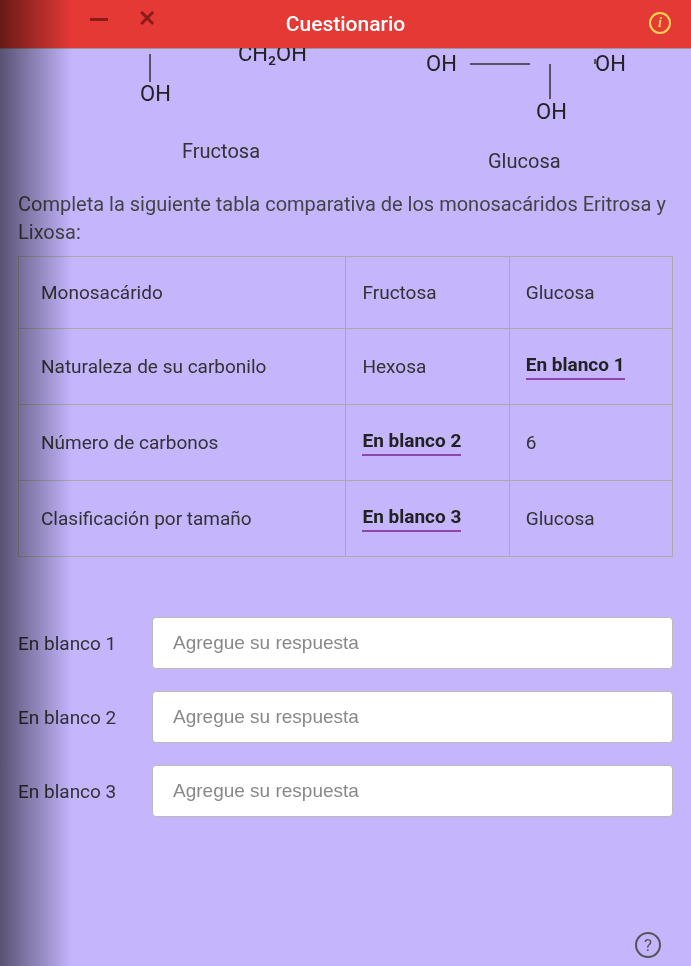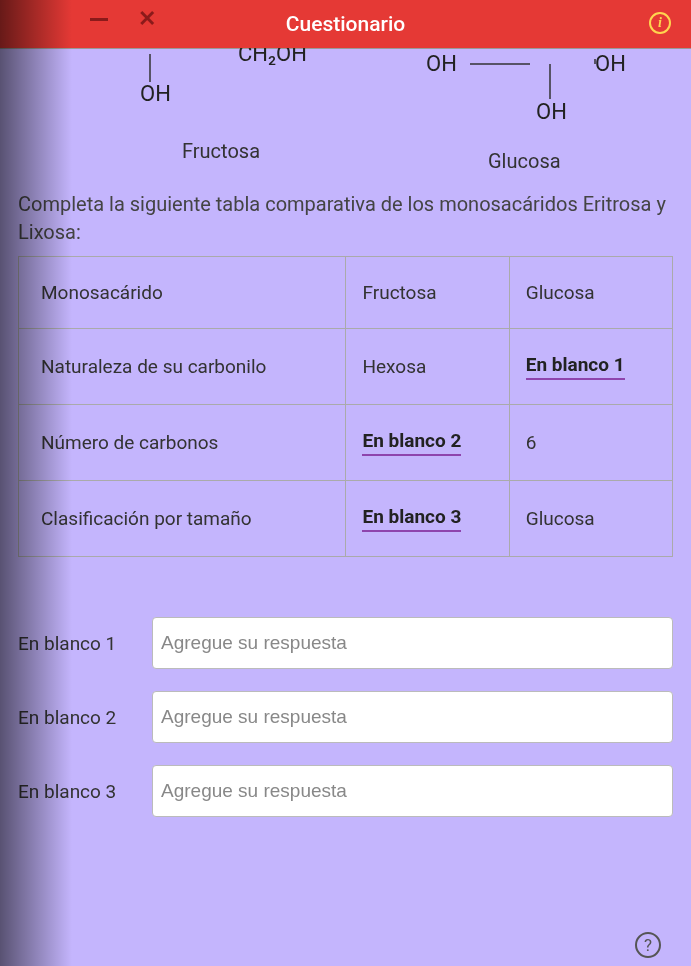--- a/index.html
+++ b/index.html
@@ -123,21 +123,21 @@
   }
   .input-label {
     font-size: 19px;
     color: #333;
     min-width: 120px;
   }
   .answer-input {
     flex: 1;
     border: 1px solid #bbb;
     border-radius: 4px;
-    padding: 14px 8px;
+    padding: 14px 20px;
     font-size: 19px;
     color: #333;
     background: #fff;
   }
   .answer-input::placeholder {
     color: #888;
   }
   .help-icon {
     position: absolute;
     right: 30px;

